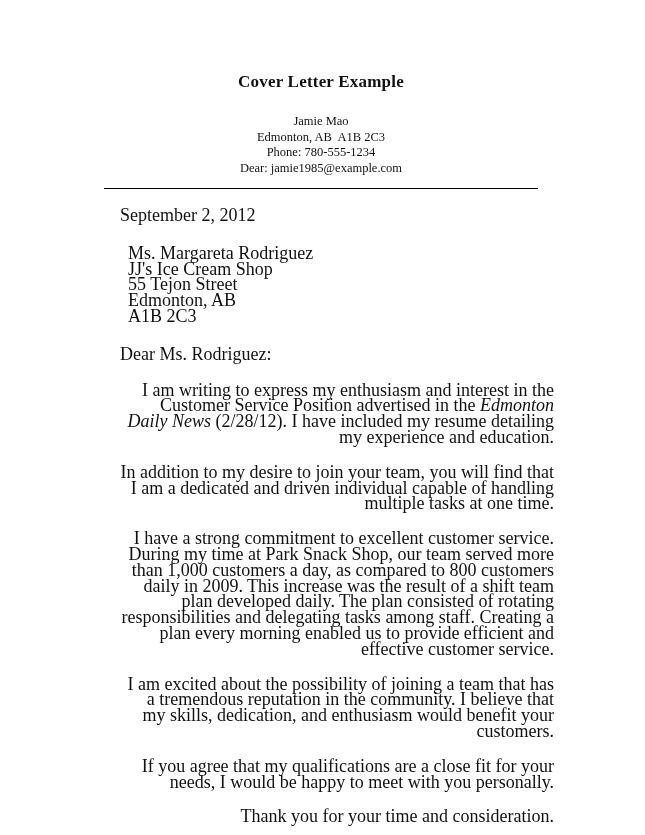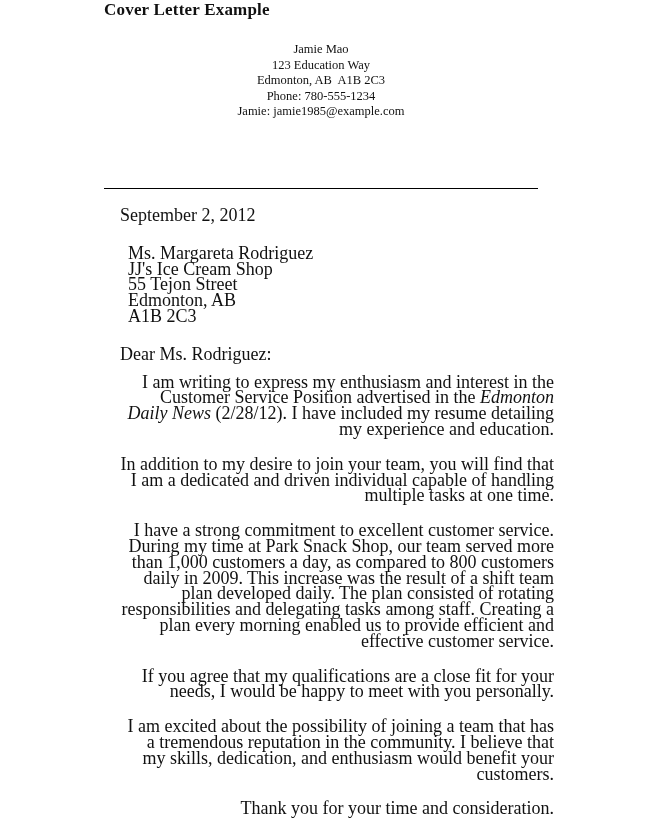--- a/index.html
+++ b/index.html
@@ -27,24 +27,26 @@
 
   .letter {
     position: absolute;
     left: 104px;
     top: 0;
     width: 434px;
   }
 
   
   .doc-title {
+    text-align: center;
     font-size: 17px;
     font-weight: bold;
     letter-spacing: 0.2px;
     margin: 0;
+    padding-top: 72px;
     line-height: 20px;
   }
 
   .sender-block {
     text-align: center;
     font-size: 12.5px;
     line-height: 15.6px;
     margin: 0;
     padding-top: 22px;
   }
@@ -78,21 +80,21 @@
   }
 
   .recipient-block {
     margin: 0 0 22px 8px;
   }
   .recipient-line {
     display: block;
   }
 
   .salutation {
-    margin: 0 0 12px 0;
+    margin: 0 0 20px 0;
   }
 
   .para {
     margin: 0 0 19px 0;
     text-align: right;
   }
 
   .closing {
     margin: 0 0 21px 0;
     font-family: Liberation Mono, monospace;
@@ -110,24 +112,23 @@
 <body>
 
 <div class="page">
 
   <div class="letter">
 
     <h1 class="doc-title">Cover Letter Example</h1>
 
     <div class="sender-block">
       <span class="sender-line">Jamie Mao</span>
-      <span class="sender-line">123 Education Way</span>
       <span class="sender-line">Edmonton, AB  A1B 2C3</span>
       <span class="sender-line">Phone: 780-555-1234</span>
-      <span class="sender-line">Jamie: jamie1985@example.com</span>
+      <span class="sender-line">Dear: jamie1985@example.com</span>
     </div>
 
     <hr class="rule">
 
     <div class="body-wrap">
 
       <p class="date-line">September 2, 2012</p>
 
       <div class="recipient-block">
         <span class="recipient-line">Ms. Margareta Rodriguez</span>
@@ -138,23 +139,23 @@
       </div>
 
       <p class="salutation">Dear Ms. Rodriguez:</p>
 
       <p class="para"><span>I am writing to express my enthusiasm and interest in the Customer Service Position advertised in the </span><em class="pub">Edmonton Daily News</em><span> (2/28/12). I have included my resume detailing my experience and education.</span></p>
 
       <p class="para">In addition to my desire to join your team, you will find that I am a dedicated and driven individual capable of handling multiple tasks at one time.</p>
 
       <p class="para">I have a strong commitment to excellent customer service. During my time at Park Snack Shop, our team served more than 1,000 customers a day, as compared to 800 customers daily in 2009. This increase was the result of a shift team plan developed daily. The plan consisted of rotating responsibilities and delegating tasks among staff. Creating a plan every morning enabled us to provide efficient and effective customer service.</p>
 
+      <p class="para">I am excited about the possibility of joining a team that has a tremendous reputation in the community. I believe that my skills, dedication, and enthusiasm would benefit your customers.</p>
+
       <p class="para">If you agree that my qualifications are a close fit for your needs, I would be happy to meet with you personally.</p>
-
-      <p class="para">I am excited about the possibility of joining a team that has a tremendous reputation in the community. I believe that my skills, dedication, and enthusiasm would benefit your customers.</p>
 
       <p class="para">Thank you for your time and consideration.</p>
 
       <p class="closing">Sincerely,</p>
 
       <p class="signature">Jamie Mao</p>
 
     </div>
   </div>
 </div>

